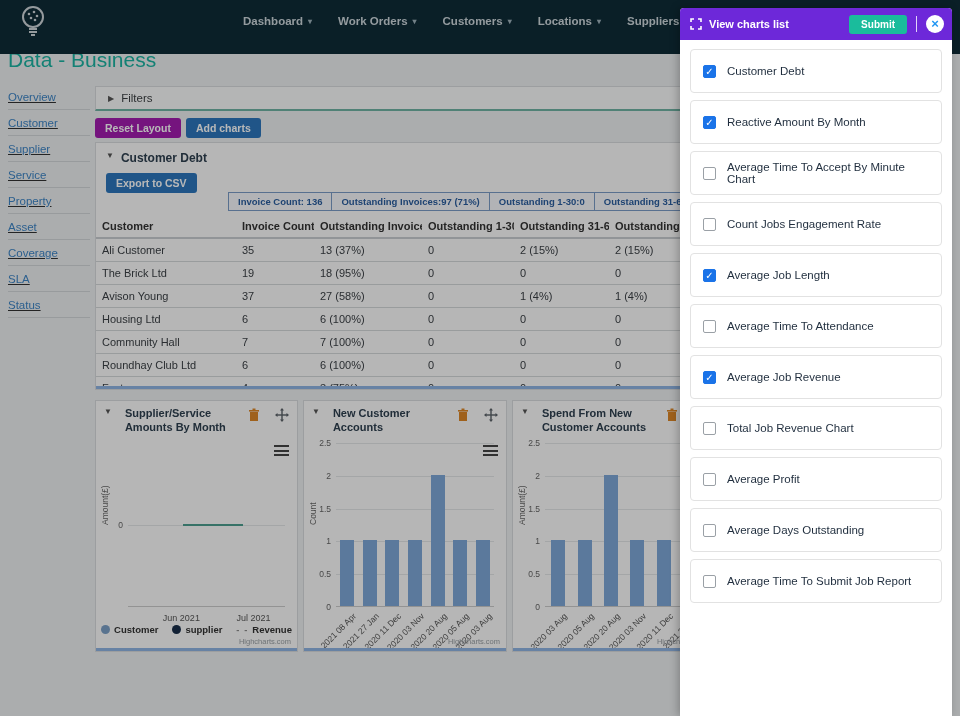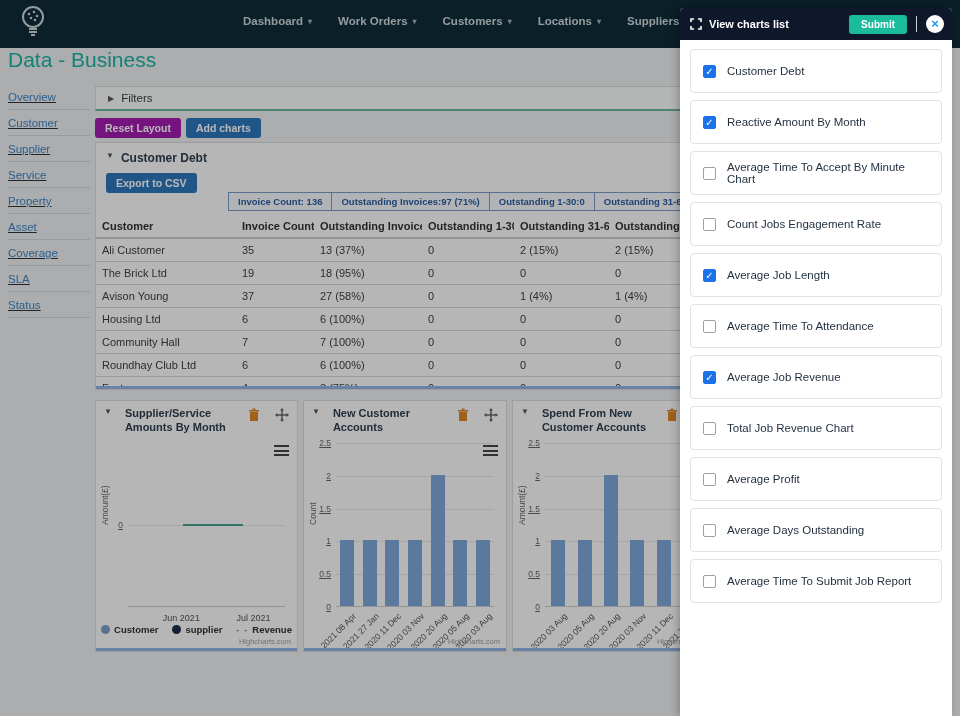--- a/index.html
+++ b/index.html
@@ -1,20 +1,20 @@
 <!DOCTYPE html>
 <html><head>
 <meta charset="utf-8">
 <style>
   * { margin:0; padding:0; box-sizing:border-box; }
   html,body { width:960px; height:716px; overflow:hidden; }
   body { position:relative; background:#eef0f1; font-family:"Liberation Sans",sans-serif; color:#333; }
 
   
-  .navbar { position:absolute; left:0; top:0; width:960px; height:48px; background:#0e2b37; display:flex; align-items:center; z-index:10; }
+  .navbar { position:absolute; left:0; top:0; width:960px; height:54px; background:#0e2b37; display:flex; align-items:center; z-index:10; }
   .logo { position:absolute; left:16px; top:4px; width:34px; height:34px; }
   .nav-menu { position:absolute; left:243px; top:0; height:42px; display:flex; align-items:center; gap:26px; list-style:none; white-space:nowrap; }
   .nav-item { color:#cdd7dc; font-size:11.5px; font-weight:bold; cursor:pointer; display:flex; align-items:center; gap:5px; }
   .nav-caret { font-size:8px; color:#9fb3bc; }
 
   
   .page-title { position:absolute; left:8px; top:48px; font-size:21px; color:#1bb3a2; font-weight:400; }
 
   
   .sidebar { position:absolute; left:8px; top:84px; width:82px;text-decoration:underline; }
@@ -40,40 +40,40 @@
   .hscroll { position:absolute; left:0; bottom:0; width:100%; height:3px; background:#8fb4e3; }
 
   
   .chart-card { position:absolute; top:400px; height:252px; background:#fcfcfc; border:1px solid #d8dcde; overflow:hidden; }
   .chart-head { display:flex; align-items:flex-start; padding:6px 8px 0 8px; }
   .chart-title { font-size:11px; color:#2f4050; font-weight:bold; line-height:1.25; margin-left:6px; flex:1; }
   .chart-icons { display:flex; gap:14px; margin-left:6px; margin-top:1px; }
   .icon-btn { cursor:pointer; width:14px; height:14px; }
   .plot { position:absolute; left:32px; right:12px; top:42px; height:164px; border-bottom:1px solid #ccc; }
   .gridline { position:absolute; left:0; right:0; height:1px; background:#e4e6e8; }
-  .ytick { position:absolute; right:100%; margin-right:5px; font-size:8.5px; color:#666; transform:translateY(-50%); white-space:nowrap;text-decoration:underline; }
+  .ytick { position:absolute; right:100%; margin-right:5px; font-size:8.5px; color:#666; transform:translateY(-50%); white-space:nowrap; }
   .ylabel { position:absolute; left:4px; top:124px; font-size:8.5px; color:#666; transform:rotate(-90deg); transform-origin:left top; white-space:nowrap; }
   .bar { position:absolute; bottom:0; width:14px; background:#7ea8d8; }
   .xlabels { position:absolute; left:32px; right:12px; top:208px; height:44px; }
   .xlab { position:absolute; top:2px; font-size:8.5px; color:#555; white-space:nowrap; transform:translateX(-100%) rotate(-45deg); transform-origin:100% 0; }
   .xlab-flat { position:absolute; top:4px; font-size:9px; color:#555; white-space:nowrap; transform:translateX(-50%); }
   .burger { position:absolute; right:8px; top:44px; width:15px; height:11px; cursor:pointer; border-top:2px solid #444; border-bottom:2px solid #444; }
   .burger::after { content:""; display:block; margin-top:2.5px; border-top:2px solid #444; }
   .credit { position:absolute; right:6px; bottom:5px; font-size:7.5px; color:#9aa0a5; }
   .legend { position:absolute; left:0; right:0; bottom:16px; display:flex; justify-content:center; gap:14px; font-size:9.5px; font-weight:bold; color:#333; }
   .legend-item { display:flex; align-items:center; gap:4px; cursor:pointer; }
   .dot { width:9px; height:9px; border-radius:50%; display:inline-block; }
   .dash { color:#8a8a8a; letter-spacing:1px; font-weight:bold; }
   .flatline { position:absolute; height:2px; background:#4d9e8f; }
   .rz { position:absolute; left:0; bottom:0; width:100%; height:3px; background:#8fb4e3; }
 
   
   .overlay { position:absolute; inset:0; background:rgba(0,0,0,0.28); z-index:40; }
   .panel { position:absolute; left:680px; top:8px; width:272px; height:708px; z-index:100; background:#fff; border-radius:4px 4px 0 0; box-shadow:-2px 0 8px rgba(0,0,0,0.25); display:flex; flex-direction:column; }
-  .panel-head { height:32px; background:#0f172a; border-radius:4px 4px 0 0; display:flex; align-items:center; padding:0 8px 0 10px; flex:0 0 auto; }
+  .panel-head { height:32px; background:#6d28d9; border-radius:4px 4px 0 0; display:flex; align-items:center; padding:0 8px 0 10px; flex:0 0 auto; }
   .panel-title { color:#fff; font-size:11px; font-weight:bold; margin-left:7px; }
   .submit-btn { margin-left:auto; background:#1abc9c; color:#fff; border:none; border-radius:3px; font-size:10px; font-weight:bold; padding:4px 12px; cursor:pointer; font-family:"Liberation Sans",sans-serif; }
   .vdiv { width:1px; height:16px; background:rgba(255,255,255,0.8); margin:0 9px; }
   .close-btn { width:18px; height:18px; border-radius:50%; background:#fff; color:#2196f3; font-size:13px; font-weight:bold; line-height:17px; text-align:center; cursor:pointer; }
   .panel-body { flex:1; overflow:hidden; padding:9px 10px; background:#fff; }
   .check-card { border:1px solid #e2e2e2; border-radius:4px; height:44px; display:flex; align-items:center; padding:0 12px; margin-bottom:7px; cursor:pointer; background:#fff; }
   .cbx { width:13px; height:13px; border:1.5px solid #9aa0a6; border-radius:2px; margin-right:11px; flex:0 0 auto; background:#fff; }
   .cbx.checked { background:#1a73e8; border-color:#1a73e8; color:#fff; font-size:10px; line-height:12px; text-align:center; }
   .check-label { font-size:11.5px; color:#1f2d3d; }
 </style>

